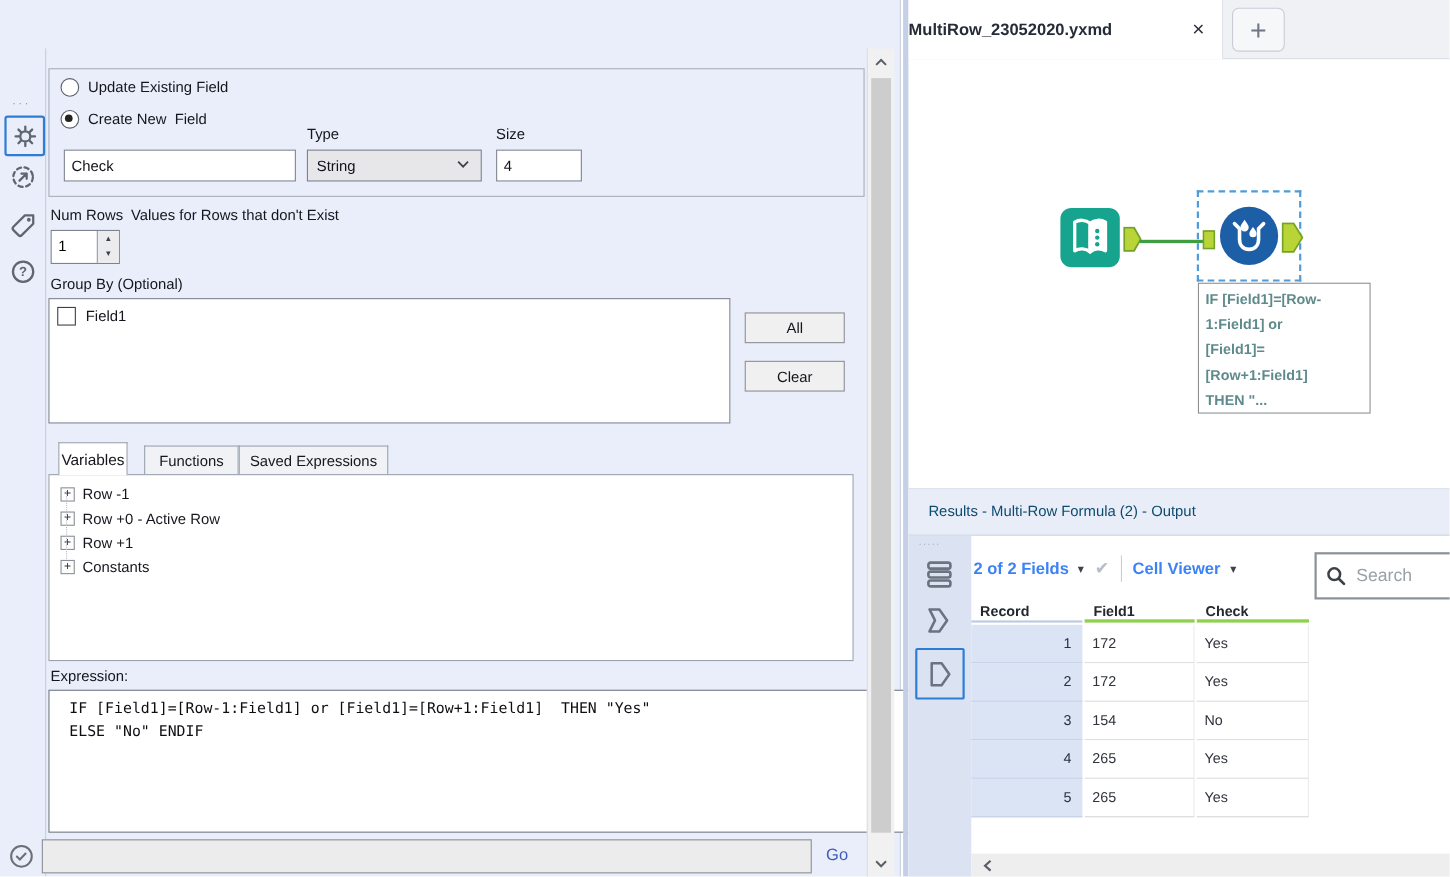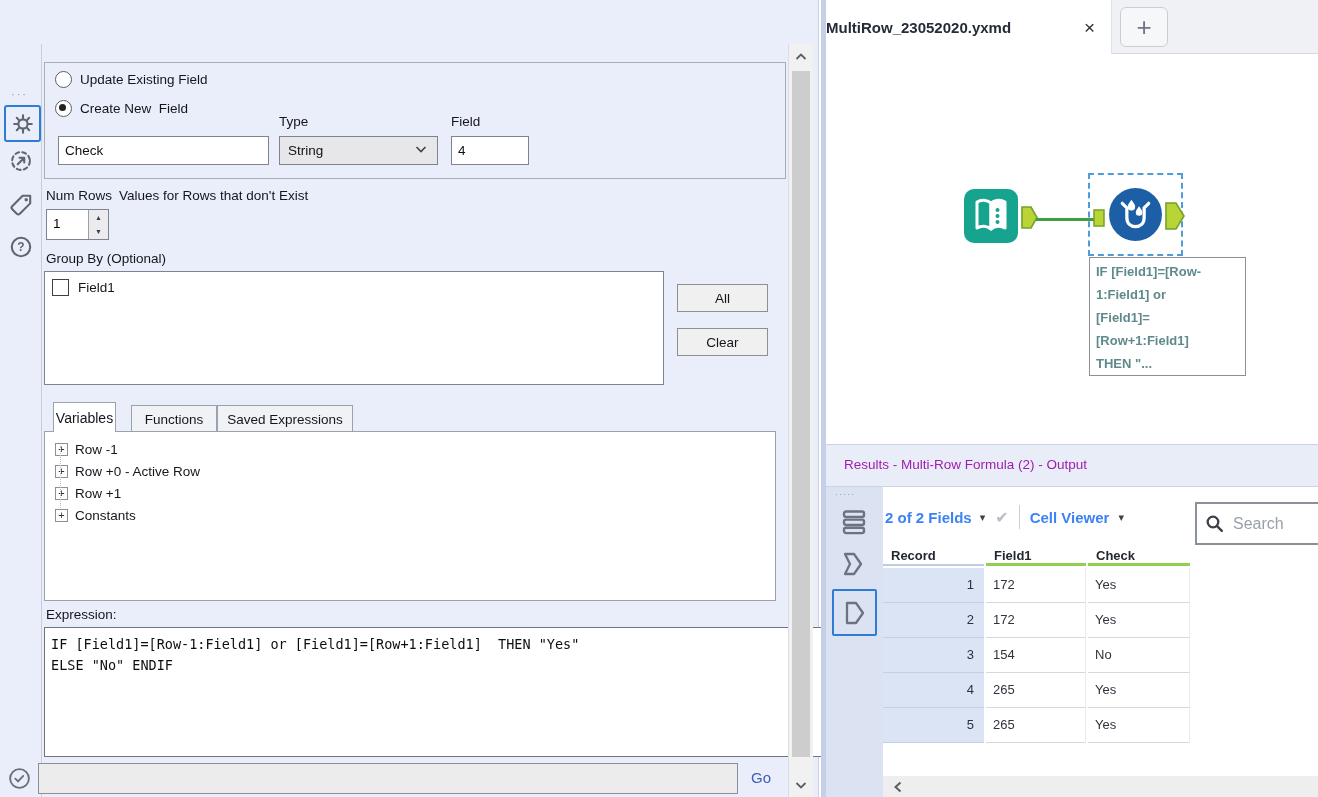--- a/index.html
+++ b/index.html
@@ -35,21 +35,21 @@
   .chk-row{display:flex;align-items:center;margin:7px 0 0 7px;}
   .chk{width:15px;height:15px;border:1px solid #3c4048;background:#fff;margin-right:9px;}
   .btn{position:absolute;left:677px;width:91px;height:28px;background:#f0f0f1;border:1px solid #8b9097;font-size:13.5px;color:#14161c;display:flex;align-items:center;justify-content:center;cursor:pointer;box-sizing:border-box;}
   .tab{position:absolute;height:27px;top:405px;background:#f0f2f6;border:1px solid #9aa2ae;border-bottom:none;box-sizing:border-box;display:flex;align-items:center;justify-content:center;font-size:13.5px;color:#14161c;cursor:pointer;}
   .tab.active{top:402px;height:30px;background:#fff;z-index:2;font-size:14px;}
   .tabpage{position:absolute;left:44px;top:431px;width:732px;height:170px;background:#fff;border:1px solid #9aa2ae;box-sizing:border-box;}
   .tree-rail{position:absolute;left:15px;top:14px;height:62px;border-left:1px dotted #b7bbc3;}
   .tree-row{display:flex;align-items:center;height:22px;padding-left:10px;cursor:pointer;}
   .expander{width:13px;height:13px;border:1px solid #8a8f98;background:#fdfdfd;font-size:11px;line-height:11px;text-align:center;color:#333;margin-right:7px;box-sizing:border-box;}
   .tree-lbl{font-size:13.5px;color:#15171d;}
-  .expr-box{position:absolute;left:44px;top:627px;width:828px;height:130px;background:#fff;border:1px solid #6f7682;box-sizing:border-box;padding:6px 6px;
+  .expr-box{position:absolute;left:44px;top:627px;width:828px;height:130px;background:#fff;border:1px solid #6f7682;box-sizing:border-box;padding:6px 18px;
             font-family:"DejaVu Sans Mono","Liberation Mono",monospace;font-size:13.5px;line-height:21px;color:#0d0e12;white-space:pre-wrap;}
   .go-input{position:absolute;left:38px;top:763px;width:700px;height:31px;background:#ececec;border:1px solid #8b9097;box-sizing:border-box;font-family:inherit;font-size:13px;}
   .go-lbl{position:absolute;left:751px;top:769px;color:#3e5cb8;font-size:15px;cursor:pointer;}
   .scrollbar{position:absolute;left:788px;top:44px;width:24px;height:753px;background:#f1f1f2;border-left:1px solid #dadde3;}
   .sb-btn{position:absolute;left:0;width:24px;height:24px;display:flex;align-items:center;justify-content:center;cursor:pointer;}
   .sb-thumb{position:absolute;left:3px;top:27px;width:18px;height:686px;background:#cdcdcd;cursor:pointer;}
 
   
   .v-divider{position:absolute;left:821px;top:0;width:5px;height:797px;background:#c5d0e8;}
 
@@ -62,21 +62,21 @@
           font-size:26px;color:#707684;display:flex;align-items:center;justify-content:center;cursor:pointer;box-sizing:border-box;}
   .canvas{position:absolute;left:826px;top:54px;width:492px;height:390px;background:#fff;}
   .conn{position:absolute;left:210px;top:164px;width:60px;height:3px;background:#3f9e3f;}
   .sel-rect{position:absolute;left:262px;top:119px;width:95px;height:83px;border:2px dashed #4f9cd8;box-sizing:border-box;}
   .annotation{position:absolute;left:263px;top:203px;width:157px;height:119px;background:#fff;border:1px solid #8e9094;box-sizing:border-box;
               padding:2px 2px 0 6px;font-size:13px;font-weight:bold;color:#5f8a8c;line-height:23px;cursor:pointer;}
 
   
   .results{position:absolute;left:826px;top:444px;width:492px;height:353px;background:#fff;border-top:1px solid #c9d2e4;box-sizing:border-box;}
   .res-header{position:absolute;left:0;top:0;width:492px;height:42px;background:#e9edf8;border-bottom:1px solid #ccd4e4;box-sizing:border-box;}
-  .res-title{position:absolute;left:18px;top:12px;font-size:13.5px;color:#a21caf;}
+  .res-title{position:absolute;left:18px;top:12px;font-size:13.5px;color:#0c4a6e;}
   .res-strip{position:absolute;left:0;top:42px;width:57px;height:311px;background:#dbe3f3;}
   .drag-dots{position:absolute;left:9px;top:2px;color:#9aa2b4;font-size:9px;letter-spacing:1px;}
   .strip-ic{position:absolute;left:13px;cursor:pointer;}
   .strip-sel{position:absolute;left:6px;top:102px;width:45px;height:47px;border:2px solid #2e7cd6;border-radius:2px;display:flex;align-items:center;justify-content:center;box-sizing:border-box;cursor:pointer;}
   .res-toolbar{position:absolute;left:59px;top:50px;height:44px;display:flex;align-items:center;}
   .tb-bold{font-size:15px;font-weight:bold;color:#3b82f6;cursor:pointer;}
   .tb-check{color:#b7bdc6;font-size:16px;margin:0 6px 0 10px;}
   .tb-sep{width:1px;height:24px;background:#c9cdd4;margin:0 10px 0 4px;}
   .search{position:absolute;left:369px;top:57px;width:126px;height:43px;background:#fff;border:2px solid #8b9199;box-sizing:border-box;display:flex;align-items:center;overflow:hidden;}
   .search input{border:none;outline:none;font-family:inherit;font-size:16px;color:#555;width:80px;margin-left:7px;}
@@ -129,21 +129,21 @@
           </svg>
       </span>
     </div>
 
     <div class="groupbox"></div>
     <span class="radio" style="top:71px"></span>
     <span class="lbl ws-pre" style="left:80px;top:72px">Update Existing Field</span>
     <span class="radio sel" style="top:100px"></span>
     <span class="lbl ws-pre" style="left:80px;top:101px">Create New  Field</span>
     <span class="lbl" style="left:279px;top:114px">Type</span>
-    <span class="lbl" style="left:451px;top:114px">Field</span>
+    <span class="lbl" style="left:451px;top:114px">Size</span>
     <input class="tbox" style="left: 58px; top: 136px; width: 211px;" value="Check">
     <div class="sel-box" style="left:279px;top:136px;width:159px">
       <span class="txt">String</span>
       <span class="car"><svg width="14" height="12" viewBox="0 0 14 12">
             <path d="M2.5 4l4.5 4.5L11.5 4" fill="none" stroke="#3c424c" stroke-width="1.6"></path>
           </svg></span>
     </div>
     <input class="tbox" style="left: 451px; top: 136px; width: 78px;" value="4">
 
     <span class="lbl" style="left:46px;top:188px">Num Rows</span>

